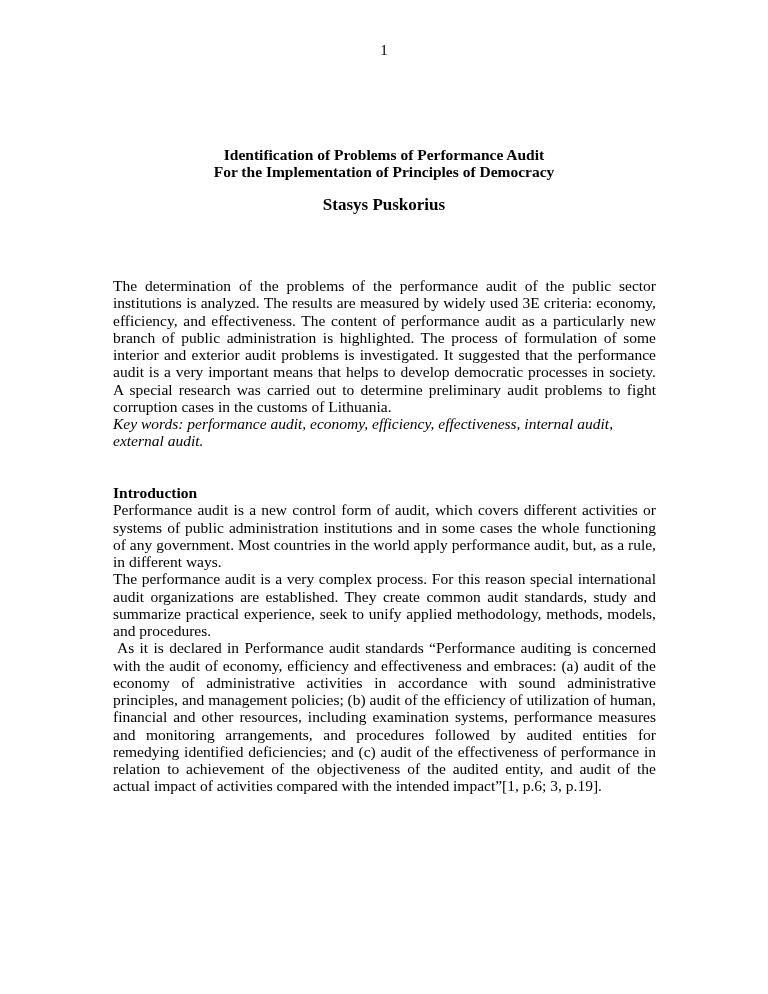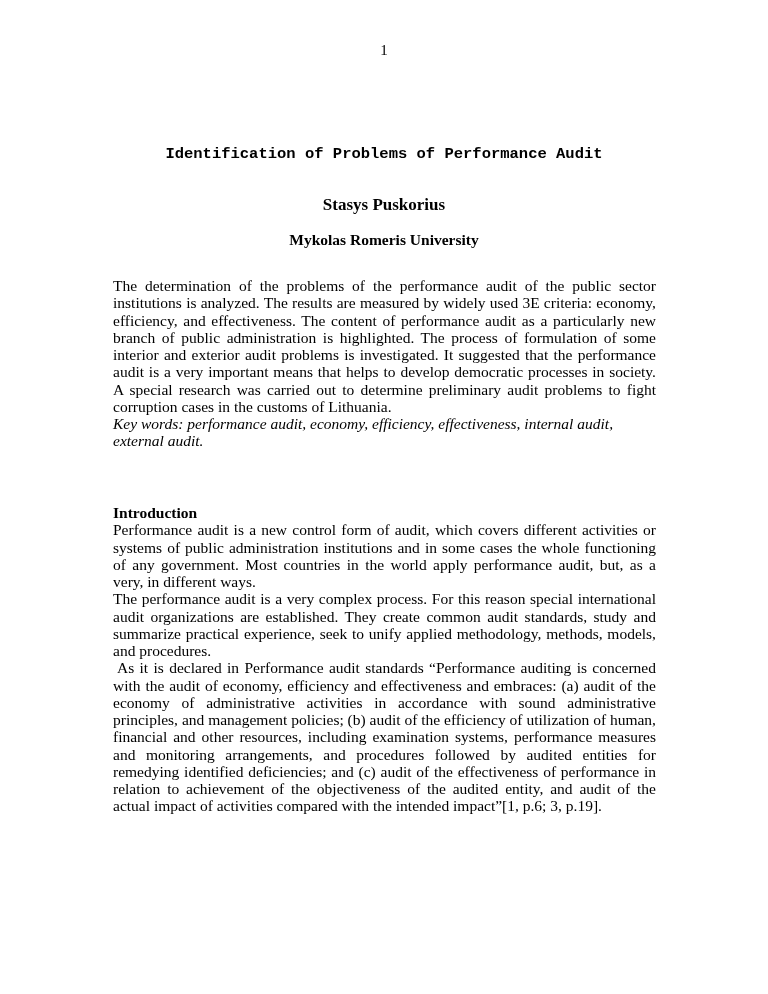--- a/index.html
+++ b/index.html
@@ -2,56 +2,56 @@
 <html><head>
   <meta charset="utf-8">
   <style>
     html, body { margin: 0; padding: 0; background: #ffffff; }
     body { width: 768px; height: 994px; position: relative; overflow: hidden;
            font-family: "Liberation Serif", "DejaVu Serif", serif; color: #000; }
     .page-number { position: absolute; top: 42px; left: 0; width: 768px; text-align: center;
                    font-size: 15px; line-height: 17px; }
     .title-block { position: absolute; top: 146px; left: 113px; width: 542px; text-align: center;
                    font-weight: bold; font-size: 15.5px; line-height: 17.3px; }
-    .title-block div { white-space: nowrap; font-family: Liberation Mono, monospace; }
+    .title-block div { white-space: nowrap; }
     .author { position: absolute; top: 196px; left: 113px; width: 542px; text-align: center;
               font-weight: bold; font-size: 17px; line-height: 17.3px; }
     .affil { position: absolute; top: 231px; left: 113px; width: 542px; text-align: center;
              font-weight: bold; font-size: 15.5px; line-height: 17.3px; }
     .abstract { position: absolute; top: 277px; left: 113px; width: 543px;
                 font-size: 15.5px; line-height: 17.25px;
                 text-align: justify; margin: 0; }
     .keywords { position: absolute; top: 415px; left: 113px; width: 543px;
                 font-style: italic; font-size: 15.5px; line-height: 17.25px; margin: 0; }
     .intro { position: absolute; top: 484px; left: 113px; width: 543px;
-             font-size: 15.5px; line-height: 17.25px; margin-top: 20px; }
+             font-size: 15.5px; line-height: 17.25px; }
     .intro h2 { font-size: 15.5px; font-weight: bold; margin: 0; line-height: 17.25px; }
     .intro p { margin: 0; text-align: justify; }
     .intro p.indent { text-indent: 4px; }
   </style>
 </head>
 <body>
 
 <div class="page-number">1</div>
 
 <div class="title-block">
   <div>Identification of Problems of Performance Audit</div>
+  <div>For the Implementation of Principles of Democracy</div>
 </div>
 
 <div class="author">Stasys Puskorius</div>
 
 <div class="affil">
-  <div>Mykolas Romeris University</div>
 </div>
 
 <p class="abstract">The determination of the problems of the performance audit of the public sector institutions is analyzed. The results are measured by widely used 3E criteria: economy, efficiency, and effectiveness. The content of performance audit as a particularly new branch of public administration is highlighted. The process of formulation of some interior and exterior audit problems is investigated. It suggested that the performance audit is a very important means that helps to develop democratic processes in society. A special research was carried out to determine preliminary audit problems to fight corruption cases in the customs of Lithuania.</p>
 
 <div class="keywords">
   <div>Key words: performance audit, economy, efficiency, effectiveness, internal audit,</div>
   <div>external audit.</div>
 </div>
 
 <div class="intro">
   <h2>Introduction</h2>
-  <p>Performance audit is a new control form of audit, which covers different activities or systems of public administration institutions and in some cases the whole functioning of any government.  Most countries in the world apply performance audit, but, as a very, in different ways.</p>
+  <p>Performance audit is a new control form of audit, which covers different activities or systems of public administration institutions and in some cases the whole functioning of any government.  Most countries in the world apply performance audit, but, as a rule, in different ways.</p>
   <p>The performance audit is a very complex process. For this reason special international audit organizations are established. They create common audit standards, study and summarize practical experience, seek to unify applied methodology, methods, models, and procedures.</p>
   <p class="indent">As it is declared in Performance audit standards “Performance auditing is concerned with the audit of economy, efficiency and effectiveness and embraces: (a) audit of the economy of administrative activities in accordance with sound administrative principles, and management policies; (b) audit of the efficiency of utilization of human, financial and other resources, including examination systems, performance measures and monitoring arrangements, and procedures followed by audited entities for remedying identified deficiencies; and (c) audit of  the effectiveness of performance in relation to achievement of the objectiveness of the audited entity, and audit of the actual impact of activities compared with the intended impact”[1, p.6; 3, p.19].</p>
 </div>
 
 </body></html>

